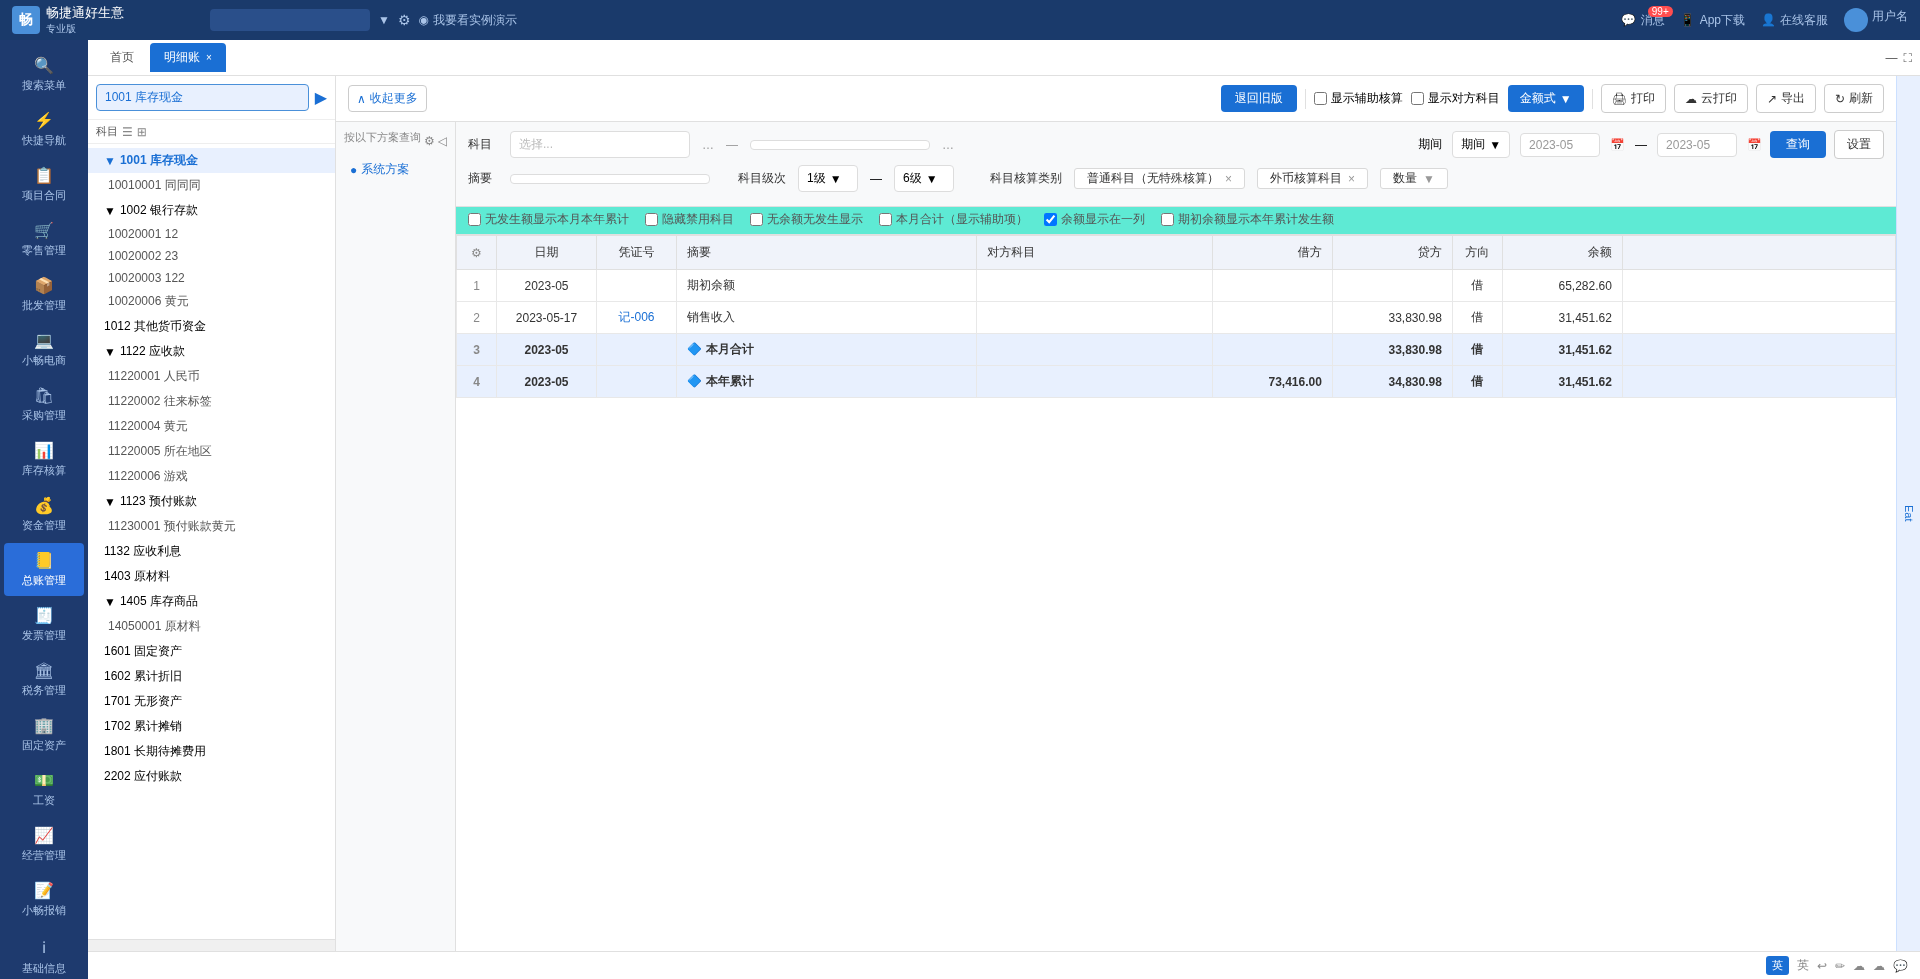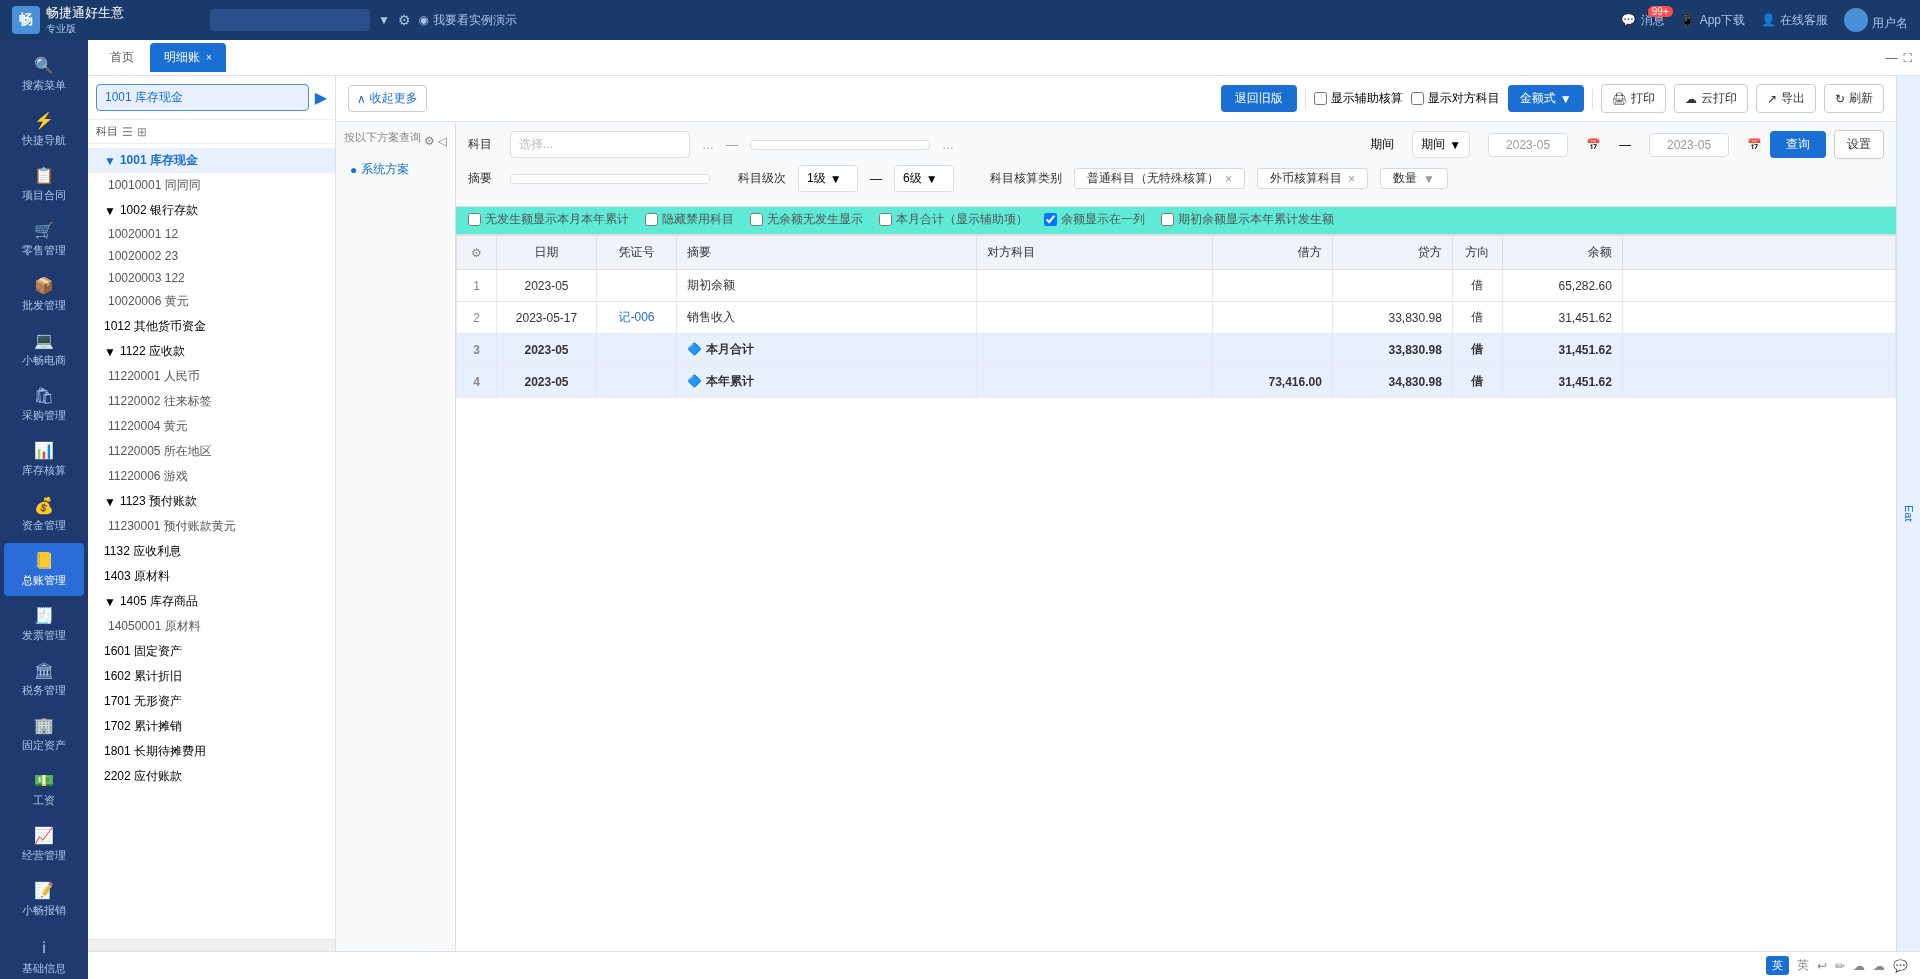--- a/index.html
+++ b/index.html
@@ -14,21 +14,21 @@
     .top-bar-search { background: #2a4f8a; border: none; border-radius: 4px; color: #fff; padding: 4px 8px; width: 160px; font-size: 12px; }
     .top-bar-dropdown { color: #aac4e8; cursor: pointer; }
     .top-bar-gear { color: #aac4e8; cursor: pointer; font-size: 14px; }
     .top-bar-demo { color: #aac4e8; display: flex; align-items: center; gap: 4px; cursor: pointer; font-size: 12px; }
     .top-bar-spacer { flex: 1; }
     .top-bar-right { display: flex; align-items: center; gap: 16px; }
     .top-bar-msg { display: flex; align-items: center; gap: 4px; cursor: pointer; color: #aac4e8; position: relative; }
     .badge { background: #ff4d4f; color: #fff; border-radius: 8px; padding: 0 4px; font-size: 10px; position: absolute; top: -6px; right: -8px; }
     .top-bar-app { display: flex; align-items: center; gap: 4px; cursor: pointer; color: #aac4e8; }
     .top-bar-service { display: flex; align-items: center; gap: 4px; cursor: pointer; color: #aac4e8; }
-    .top-bar-user { display: flex; align-items: flex-end; gap: 4px; cursor: pointer; color: #aac4e8; }
+    .top-bar-user { display: flex; align-items: flex-start; gap: 4px; cursor: pointer; color: #aac4e8; }
     .avatar { width: 24px; height: 24px; background: #4a90d9; border-radius: 50%; }
 
     
     .main-layout { display: flex; flex: 1; overflow: hidden; }
 
     
     .sidebar { width: 88px; background: #1e3a6e; display: flex; flex-direction: column; align-items: center; padding: 8px 0; gap: 2px; flex-shrink: 0; }
     .sidebar-item { width: 80px; padding: 8px 4px; display: flex; flex-direction: column; align-items: center; gap: 3px; cursor: pointer; border-radius: 4px; color: #aac4e8; }
     .sidebar-item.active { background: #2a6dd9; color: #fff; }
     .sidebar-item-icon { font-size: 16px; }
@@ -73,21 +73,21 @@
     .btn-dropdown { background: #1a6fd4; color: #fff; border: none; border-radius: 4px; padding: 5px 12px; cursor: pointer; font-size: 12px; display: flex; align-items: center; gap: 4px; }
     .divider-v { width: 1px; height: 20px; background: #e0e0e0; }
     .checkbox-group { display: flex; align-items: center; gap: 4px; cursor: pointer; }
     .checkbox-group input { cursor: pointer; }
 
     
     .filter-area { background: #f8f9fa; border-bottom: 1px solid #e0e0e0; padding: 8px 12px; flex-shrink: 0; }
     .filter-row { display: flex; align-items: center; gap: 12px; margin-bottom: 6px; }
     .filter-label { color: #333; min-width: 30px; }
     .filter-input { border: 1px solid #ddd; border-radius: 4px; padding: 4px 8px; color: #999; background: #fff; min-width: 120px; }
-    .filter-period { display: flex; align-items: center; gap: 18px; text-align: center; }
+    .filter-period { display: flex; align-items: center; gap: 10px; }
     .period-select { border: 1px solid #ddd; border-radius: 4px; padding: 4px 8px; background: #fff; display: flex; align-items: center; gap: 4px; cursor: pointer; }
     .btn-query { background: #1a6fd4; color: #fff; border: none; border-radius: 4px; padding: 5px 16px; cursor: pointer; }
     .btn-setting { background: #fff; color: #333; border: 1px solid #ccc; border-radius: 4px; padding: 5px 12px; cursor: pointer; }
 
     
     .options-bar { padding: 4px 12px 6px 12px; background: #5eead4; border-bottom: 1px solid #e0e0e0; display: flex; flex-wrap: wrap; align-items: center; gap: 16px; flex-shrink: 0; }
     .option-item { display: flex; align-items: center; gap: 4px; cursor: pointer; color: #555; }
     .option-item input[type=checkbox] { cursor: pointer; }
     .option-checked { display: flex; align-items: center; gap: 4px; cursor: pointer; color: #555; }
 

